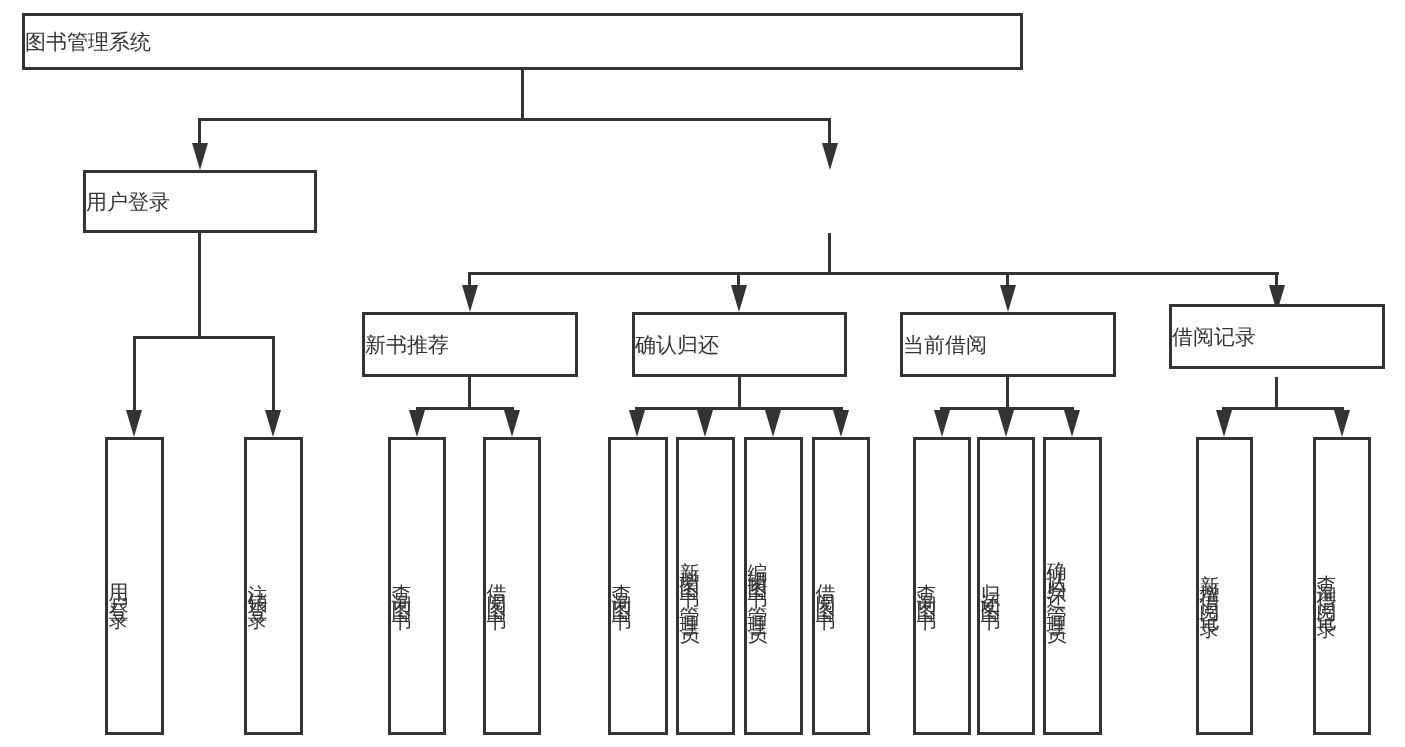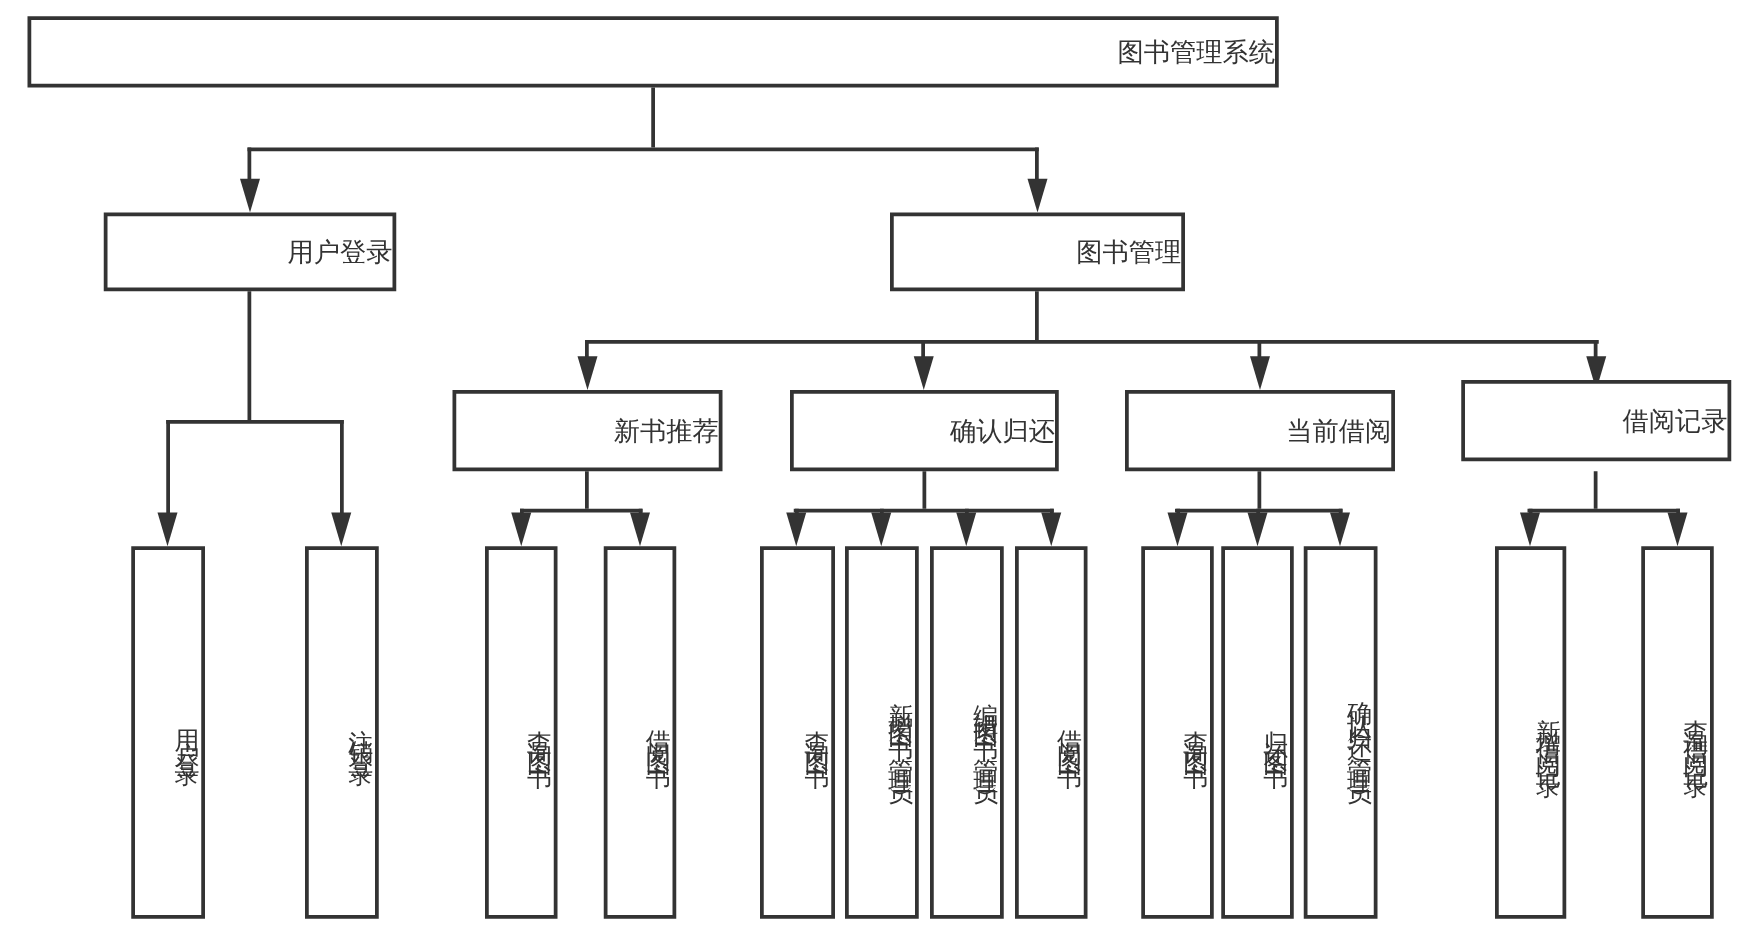--- a/index.html
+++ b/index.html
@@ -8,21 +8,21 @@
     width:1405px; height:747px;
     background:#ffffff;
     font-family:"DejaVu Sans","Liberation Sans",sans-serif;
     overflow:hidden;
   }
   .box {
     position:absolute;
     border:3px solid #333333;
     background:#ffffff;
     box-sizing:border-box;
-    display:flex; align-items:center; justify-content:flex-end;
+    display:flex; align-items:center; justify-content:flex-start;
   }
   .hlabel {
     font-size:21px; color:#333333; white-space:nowrap;
   }
   .vtext {
     writing-mode:vertical-rl;
     font-size:20px; color:#333333;
     letter-spacing:9px; line-height:1.1;
   }
   .line { position:absolute; background:#333333; }
@@ -48,23 +48,20 @@
 
   <div class="line" style="left:521px; top:70px; width:3px; height:48px;"></div>
   <div class="line" style="left:198px; top:118px; width:633px; height:3px;"></div>
   <div class="line" style="left:198px; top:118px; width:3px; height:26px;"></div>
   <div class="arrow" style="left:192px; top:143px;"></div>
   <div class="line" style="left:828px; top:118px; width:3px; height:26px;"></div>
   <div class="arrow" style="left:822px; top:143px;"></div>
 
   <div class="box" style="left:83px; top:170px; width:234px; height:63px;">
     <span class="hlabel">用户登录</span>
-  </div>
-  <div class="box" style="left:712px; top:170px; width:236px; height:63px;">
-    <span class="hlabel">图书管理</span>
   </div>
 
   <div class="line" style="left:198px; top:233px; width:3px; height:103px;"></div>
   <div class="line" style="left:133px; top:336px; width:142px; height:3px;"></div>
   <div class="line" style="left:133px; top:336px; width:3px; height:75px;"></div>
   <div class="arrow" style="left:126px; top:410px;"></div>
   <div class="line" style="left:272px; top:336px; width:3px; height:75px;"></div>
   <div class="arrow" style="left:265px; top:410px;"></div>
 
   <div class="line" style="left:828px; top:233px; width:3px; height:39px;"></div>

